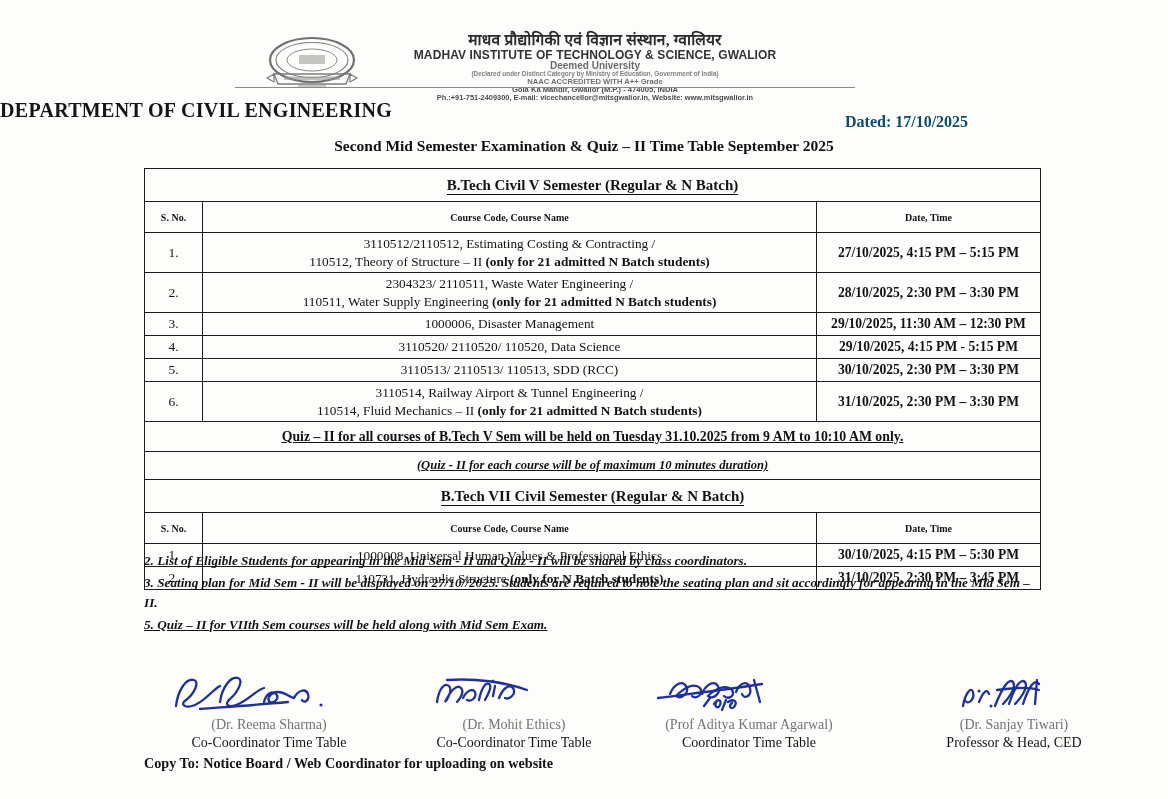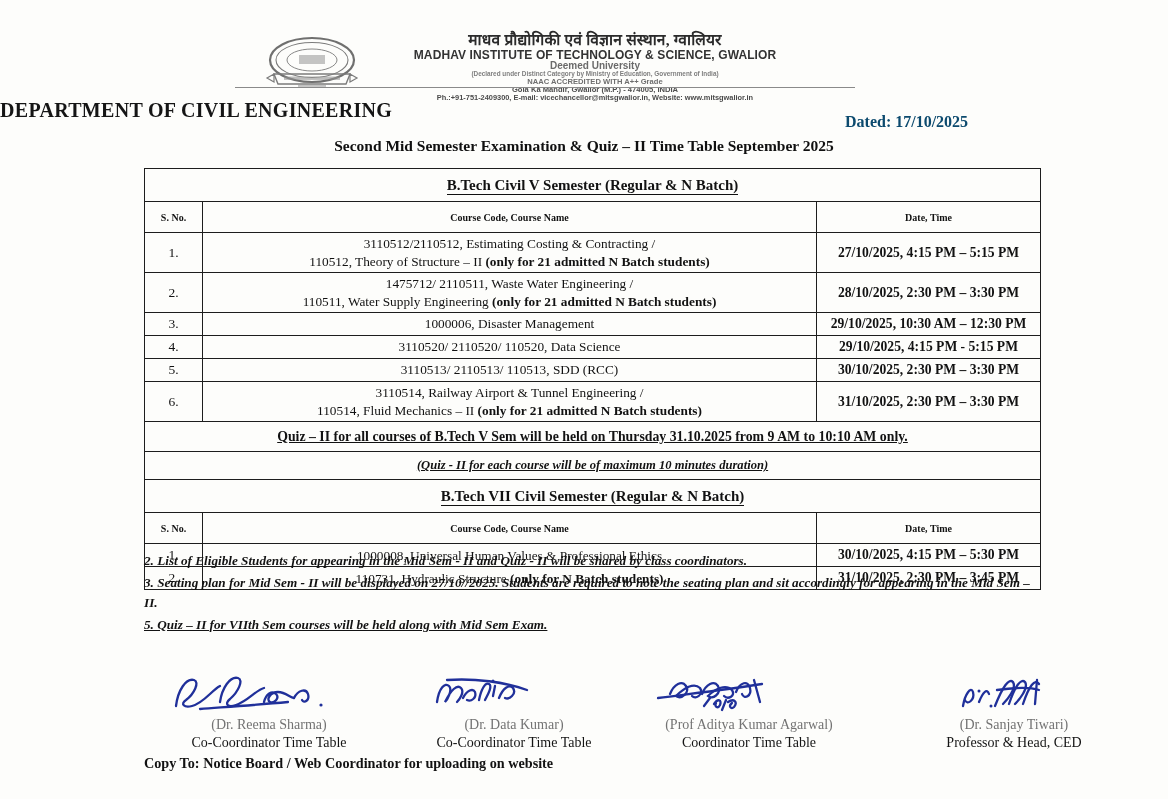--- a/index.html
+++ b/index.html
@@ -336,30 +336,30 @@
         <td class="cname">
           <span>3110512/2110512, Estimating Costing &amp; Contracting /</span><br>
           <span>110512, Theory of Structure – II </span><b>(only for 21 admitted N Batch students)</b>
         </td>
         <td class="cdate">27/10/2025, 4:15 PM – 5:15 PM</td>
       </tr>
 
       <tr class="r2">
         <td class="sno">2.</td>
         <td class="cname">
-          <span>1475712/ 2110511, Waste Water Engineering /</span><br>
+          <span>2304323/ 2110511, Waste Water Engineering /</span><br>
           <span>110511, Water Supply Engineering </span><b>(only for 21 admitted N Batch students)</b>
         </td>
         <td class="cdate">28/10/2025, 2:30 PM – 3:30 PM</td>
       </tr>
 
       <tr class="r1">
         <td class="sno">3.</td>
         <td class="cname">1000006, Disaster Management</td>
-        <td class="cdate">29/10/2025, 10:30 AM – 12:30 PM</td>
+        <td class="cdate">29/10/2025, 11:30 AM – 12:30 PM</td>
       </tr>
 
       <tr class="r1">
         <td class="sno">4.</td>
         <td class="cname">3110520/ 2110520/ 110520, Data Science</td>
         <td class="cdate">29/10/2025, 4:15 PM - 5:15 PM</td>
       </tr>
 
       <tr class="r1">
         <td class="sno">5.</td>
@@ -370,21 +370,21 @@
       <tr class="r2">
         <td class="sno">6.</td>
         <td class="cname">
           <span>3110514, Railway Airport &amp; Tunnel Engineering /</span><br>
           <span>110514, Fluid Mechanics – II </span><b>(only for 21 admitted N Batch students)</b>
         </td>
         <td class="cdate">31/10/2025, 2:30 PM – 3:30 PM</td>
       </tr>
 
       <tr>
-        <td class="quiz-note" colspan="3"><u>Quiz – II for all courses of B.Tech V Sem will be held on Thursday 31.10.2025 from 9 AM to 10:10 AM only.</u></td>
+        <td class="quiz-note" colspan="3"><u>Quiz – II for all courses of B.Tech V Sem will be held on Tuesday 31.10.2025 from 9 AM to 10:10 AM only.</u></td>
       </tr>
       <tr>
         <td class="quiz-sub" colspan="3"><u>(Quiz - II for each course will be of maximum 10 minutes duration)</u></td>
       </tr>
 
       <tr>
         <td class="band" colspan="3"><span>B.Tech VII Civil Semester (Regular &amp; N Batch)</span></td>
       </tr>
       <tr>
         <td class="hdr">S. No.</td>
@@ -441,21 +441,21 @@
             <path d="M28 30 C30 16 36 10 40 14 C44 18 38 28 36 30 C42 18 48 12 52 16 C56 20 50 28 48 30"></path>
             <path d="M54 26 C58 18 64 16 66 20 C68 26 62 30 58 28"></path>
             <path d="M70 28 C72 18 76 10 80 12 C84 14 78 24 76 28"></path>
             <path d="M84 24 L86 14"></path>
             <path d="M90 26 C94 16 100 12 104 16 C108 22 100 28 96 26"></path>
             <path d="M38 8 C66 6 96 10 118 18"></path>
           </g>
           <circle cx="84" cy="9" r="1.5" fill="#20309a"></circle>
         </svg>
       </div>
-      <div class="sig-name">(Dr. Data Kumar)</div>
+      <div class="sig-name">(Dr. Mohit Ethics)</div>
       <div class="sig-role">Co-Coordinator Time Table</div>
     </div>
 
     <div class="sig sig-3">
       <div class="sig-ink">
         <svg viewBox="0 0 210 44" width="210" height="44">
           <g fill="none" stroke="#20309a" stroke-width="2.3" stroke-linecap="round">
             <path d="M26 22 C30 12 38 8 42 14 C46 20 38 28 32 24 C40 16 50 10 56 16 C60 22 52 28 48 24"></path>
             <path d="M58 22 C62 12 70 8 74 14 C78 22 68 28 64 24 C72 16 82 12 88 18 C92 24 84 28 80 24"></path>
             <path d="M92 20 C96 10 104 8 106 16 C108 24 100 28 98 22"></path>

